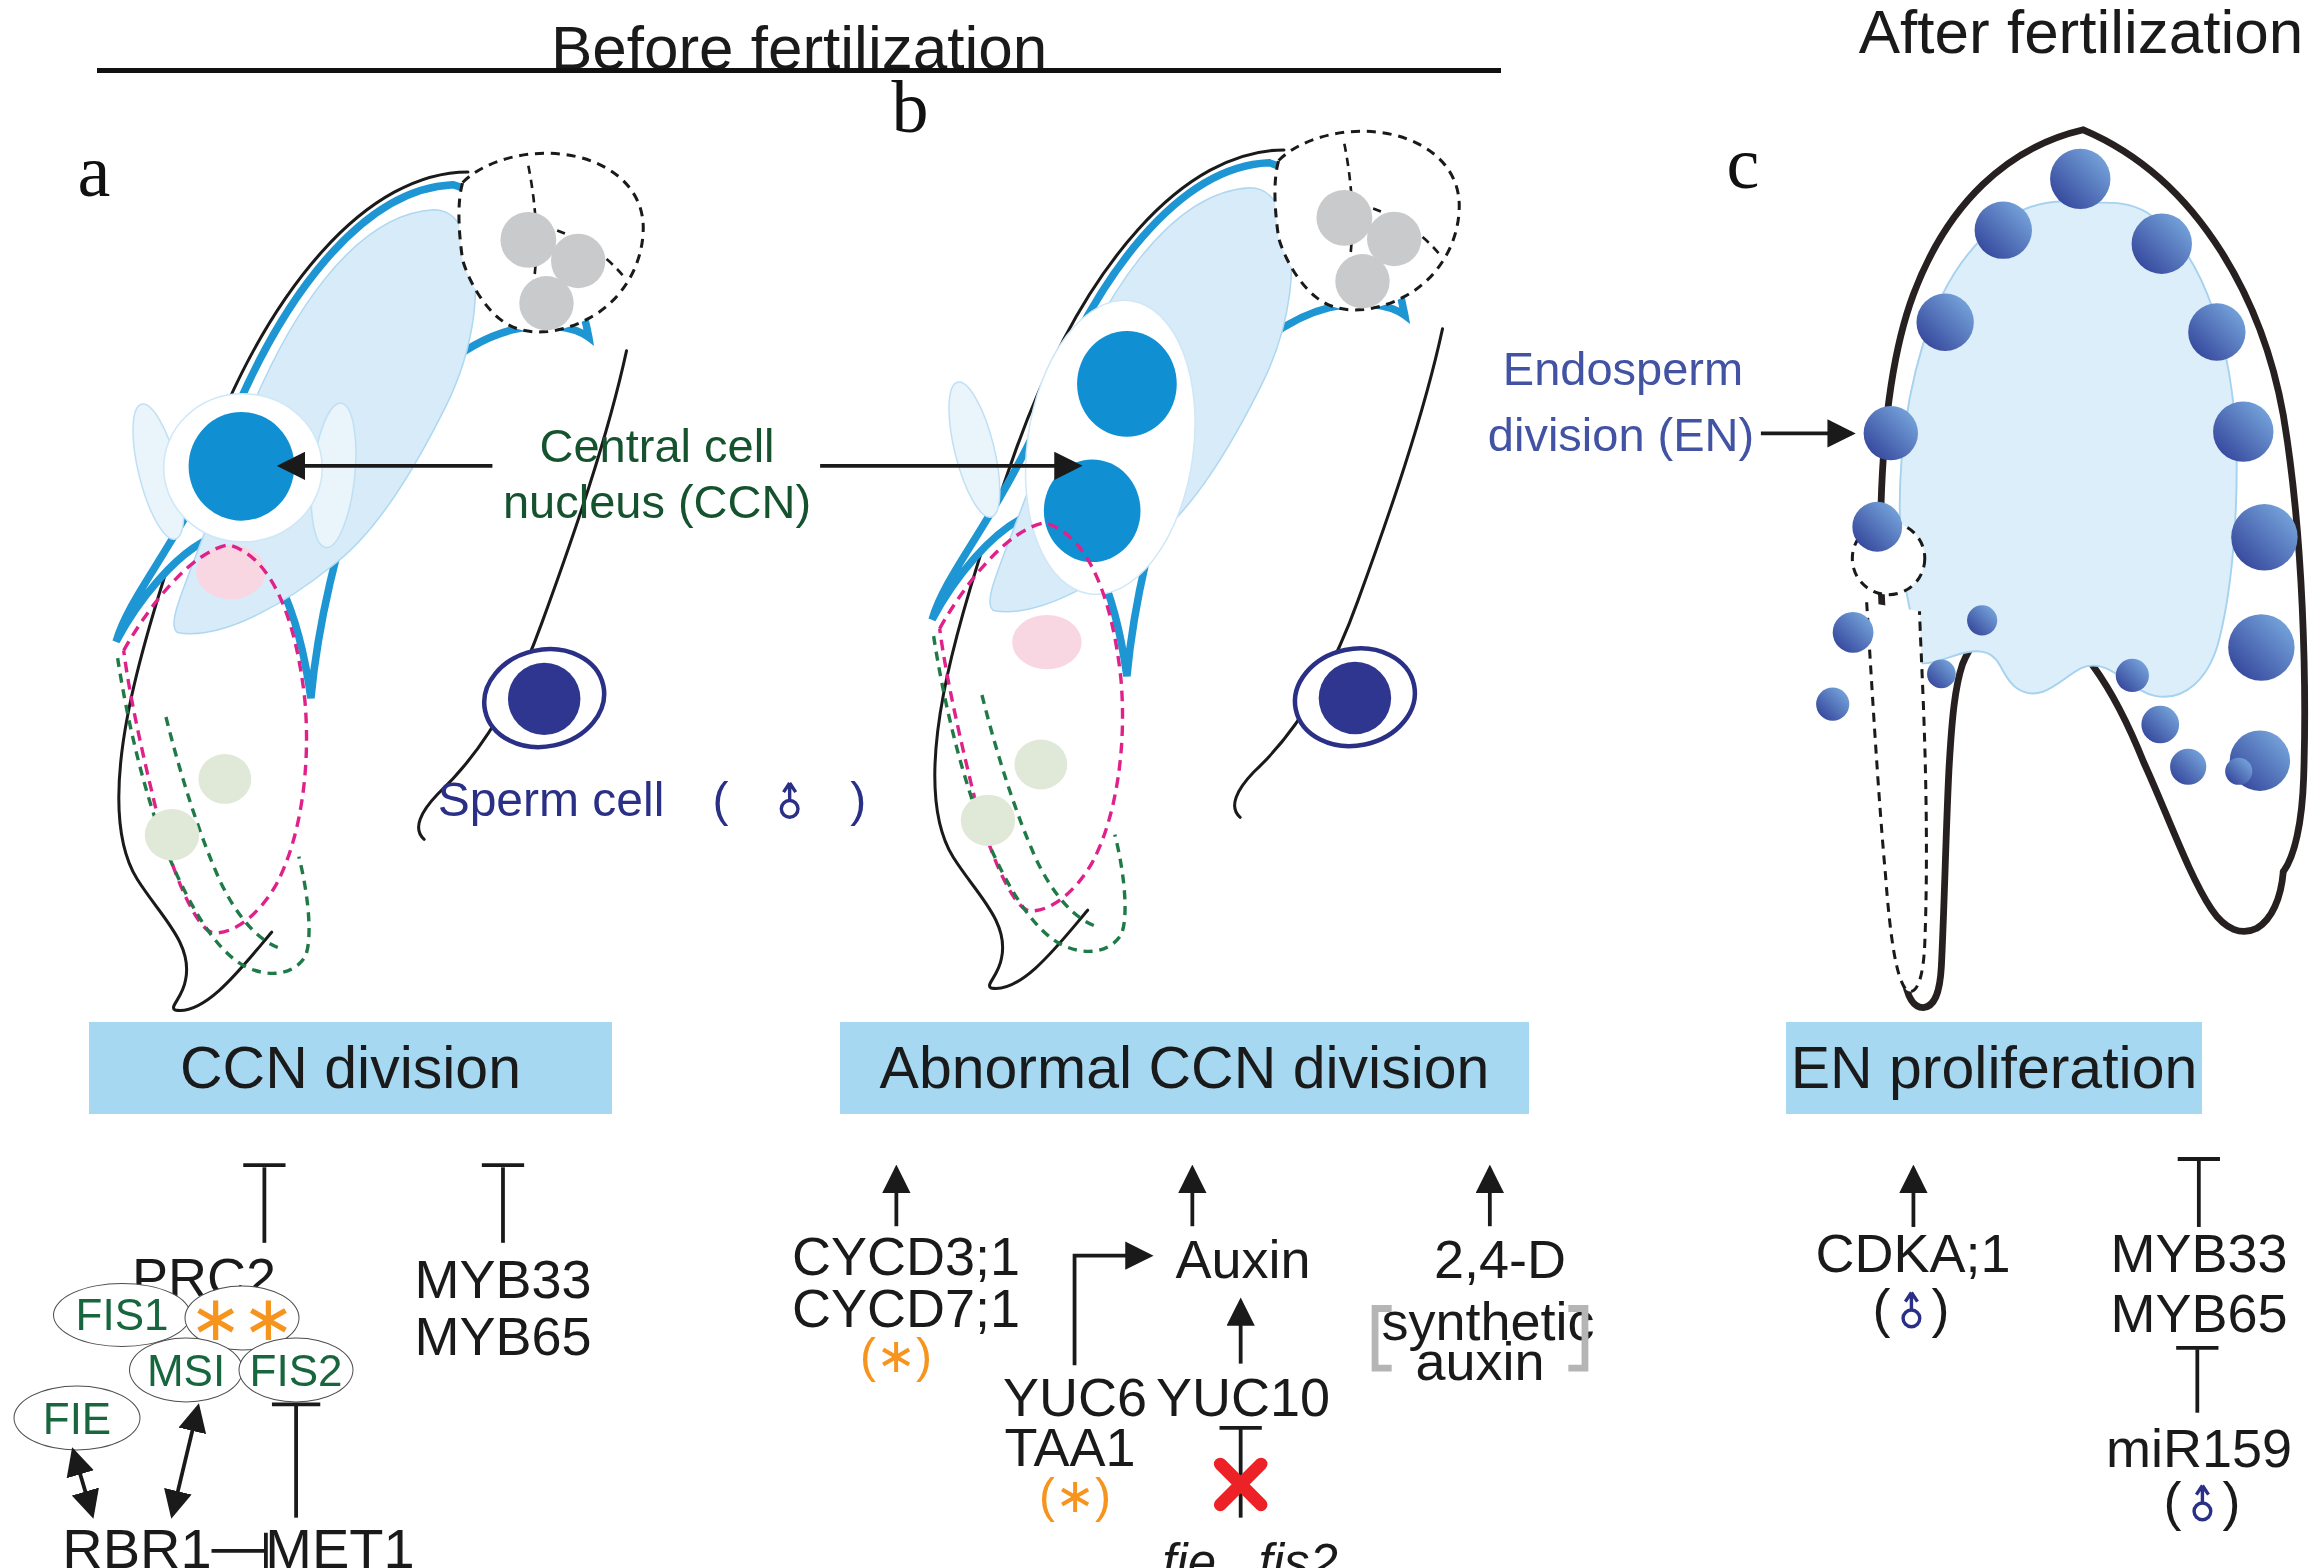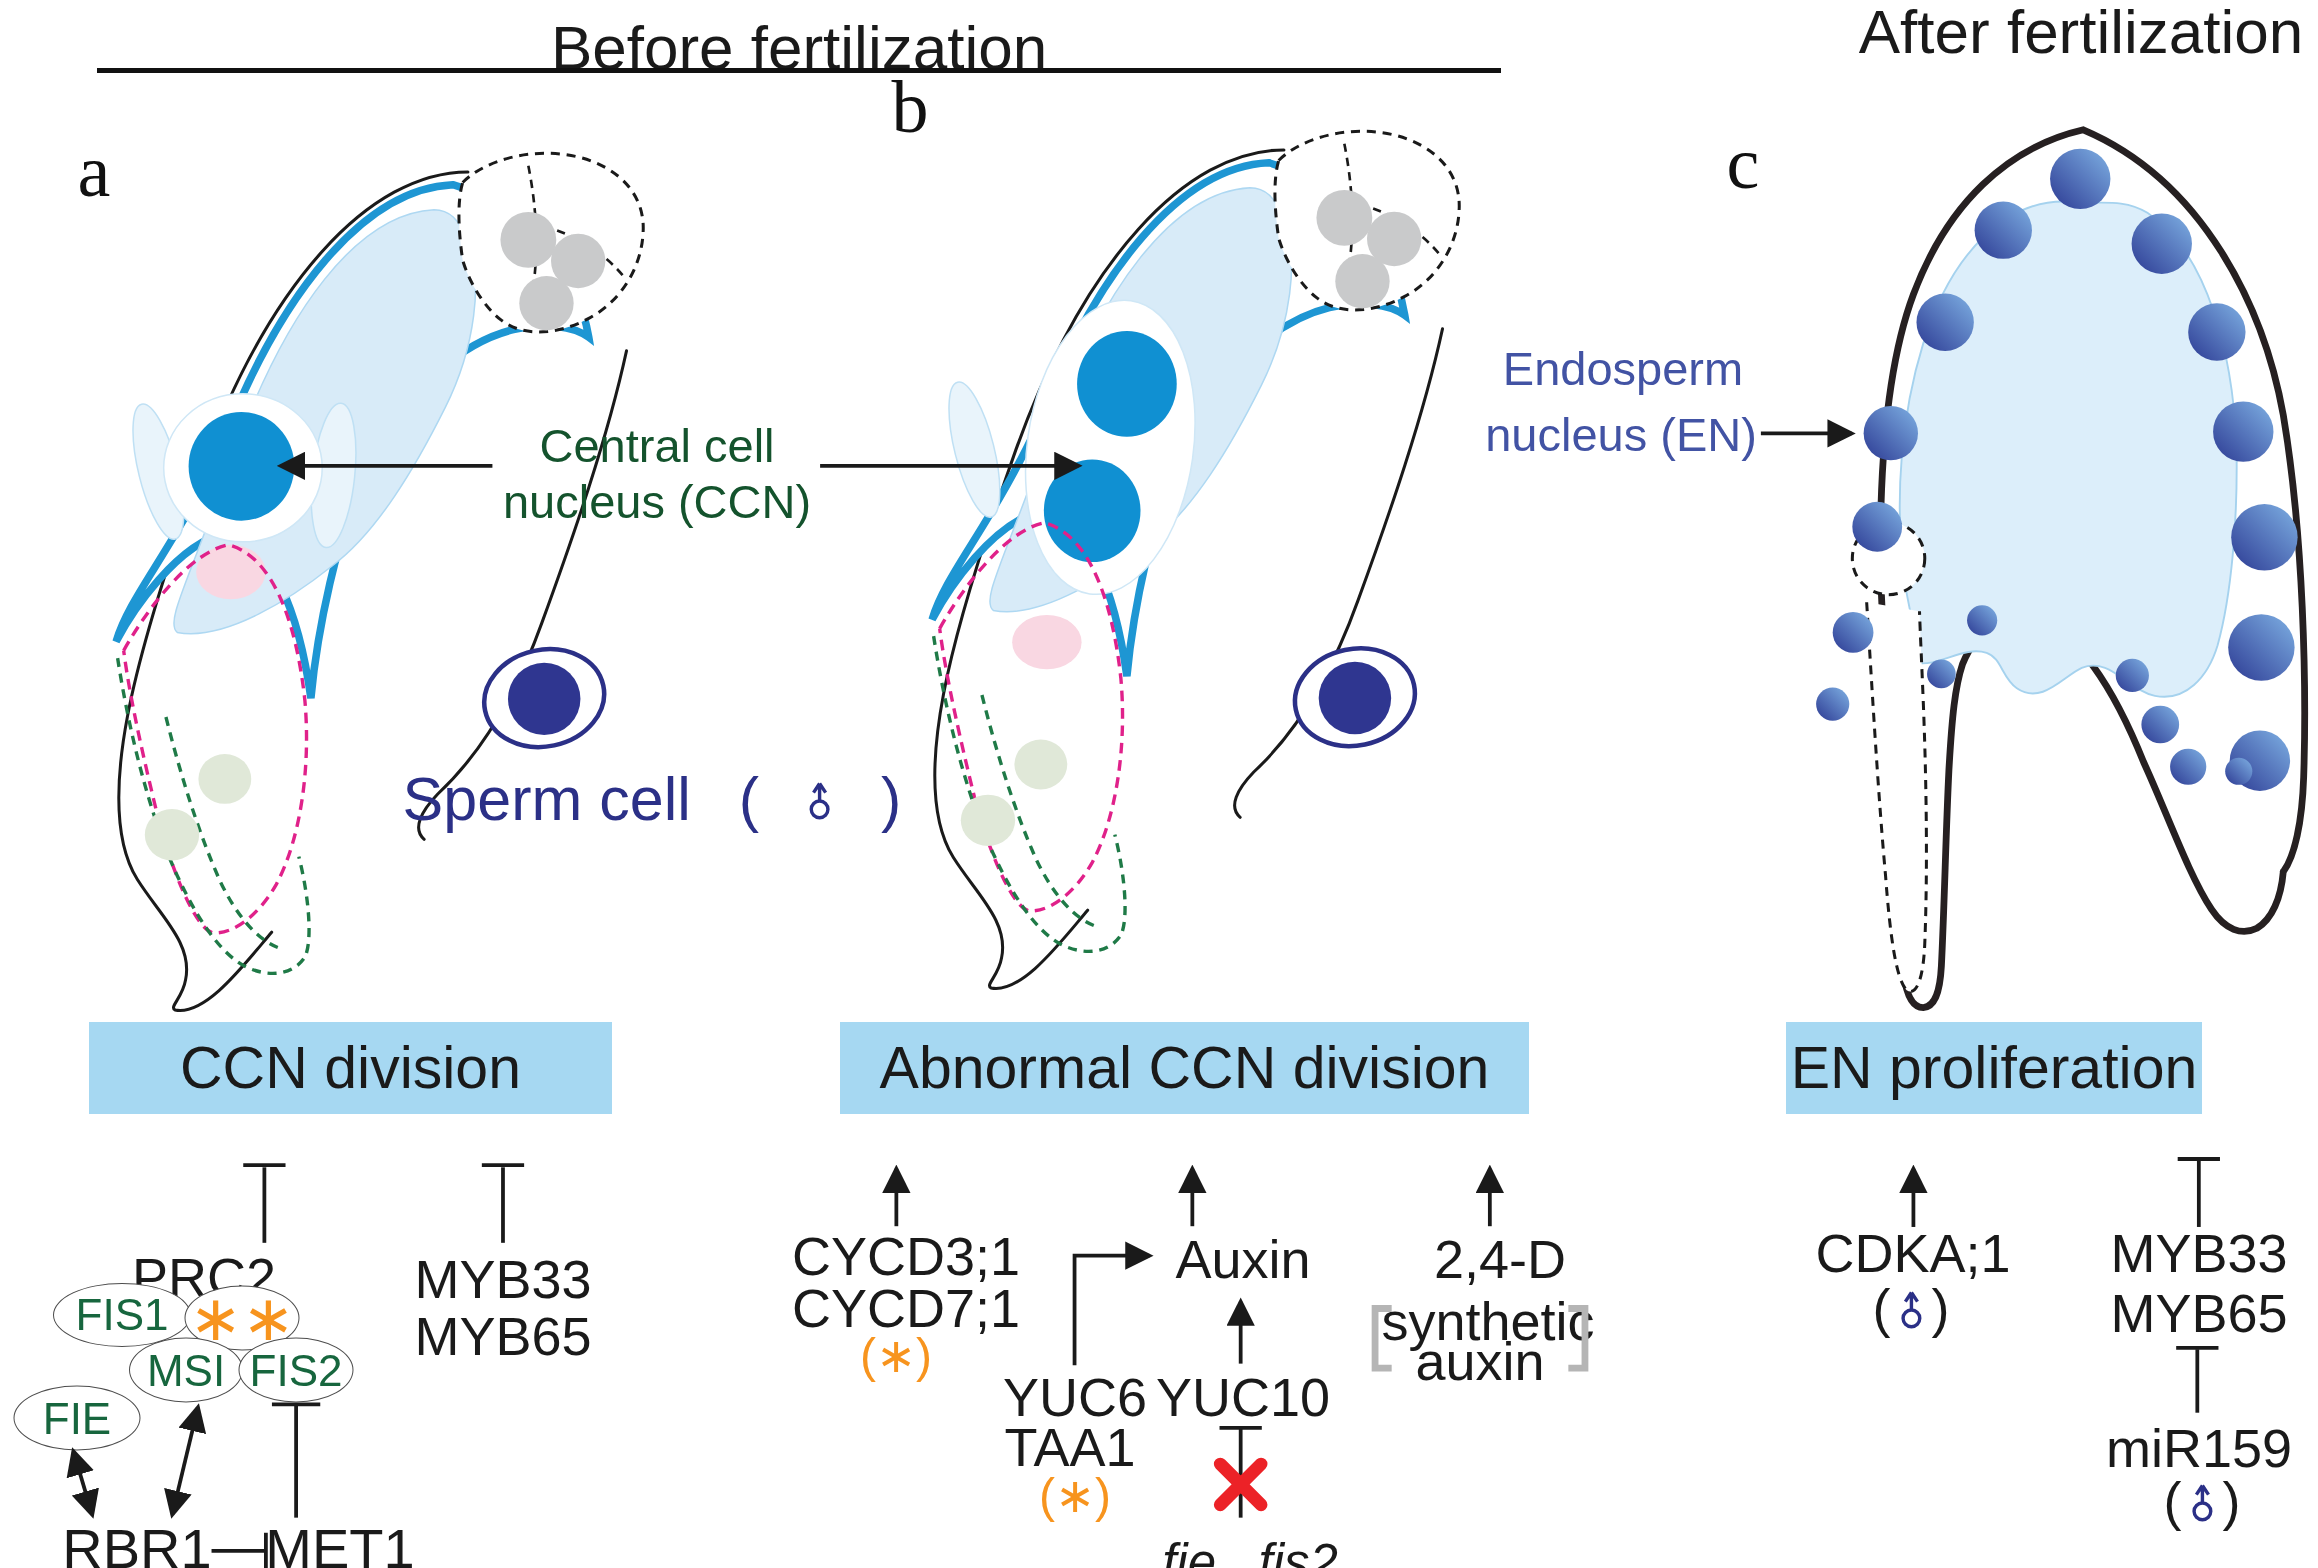--- a/index.html
+++ b/index.html
@@ -137,32 +137,32 @@
     </g>
   </svg>
 
   <div class="banner" style="left:89px;width:523px;">CCN division</div>
   <div class="banner" style="left:840px;width:689px;">Abnormal CCN division</div>
   <div class="banner" style="left:1786px;width:416px;">EN proliferation</div>
 
   <div class="t azure" style="left:657px;top:445px;font-size:47px;">Central cell</div>
   <div class="t azure" style="left:657px;top:501px;font-size:47px;">nucleus (CCN)</div>
 
-  <div class="row navy" style="left:652px;top:799px;font-size:61px;gap:48px;">
+  <div class="row navy" style="left:652px;top:799px;font-size:48px;gap:48px;">
     <span>Sperm cell</span>
     <span>(</span>
     <svg class="male" width="26" height="41" viewBox="0 0 34 54">
       <circle cx="17" cy="40" r="11"></circle>
         <path d="M17,29 V6 M17,6 L9,18 M17,6 L25,18"></path>
     </svg>
     <span>)</span>
   </div>
 
   <div class="t violet" style="left:1623px;top:368px;font-size:47px;">Endosperm</div>
-  <div class="t violet" style="left:1621px;top:434px;font-size:47px;">nucleus (EN)</div>
+  <div class="t violet" style="left:1621px;top:434px;font-size:47px;">division (EN)</div>
 
   <div class="t gene green" style="left:204px;top:1277px;">PRC2</div>
   <div class="t gene" style="left:503px;top:1279px;">MYB33</div>
   <div class="t gene" style="left:503px;top:1336px;">MYB65</div>
 
   <div class="oval" style="left:122px;top:1315px;width:136px;height:62px;">
     <span>FIS1</span>
     </div>
   <div class="oval" style="left:242px;top:1318px;width:113px;height:63px;">
     <span class="orange" style="font-size:63px;">∗∗</span>

